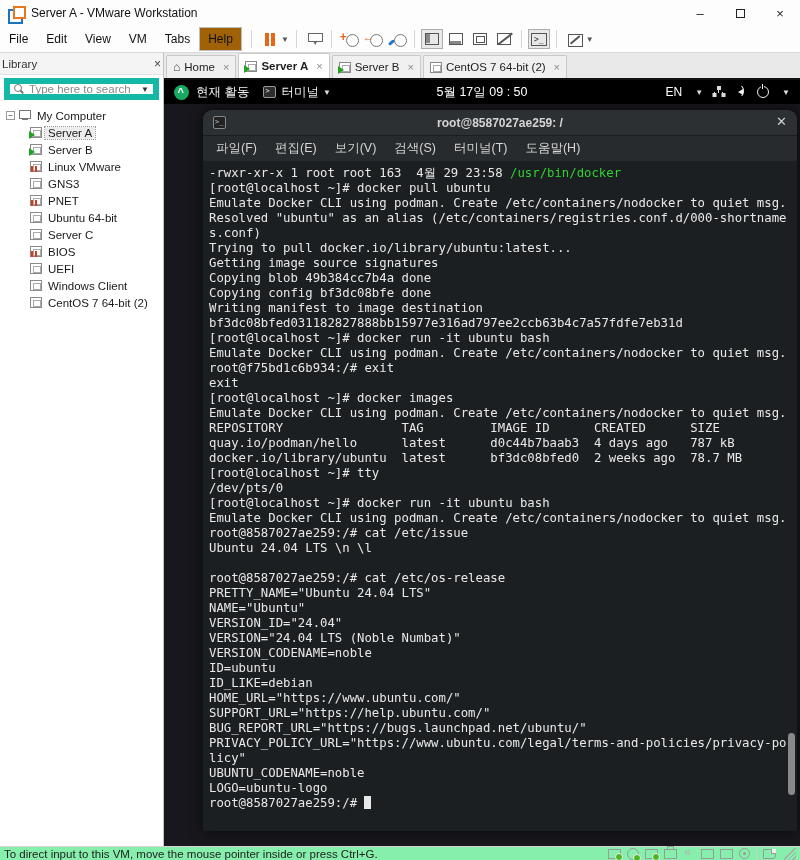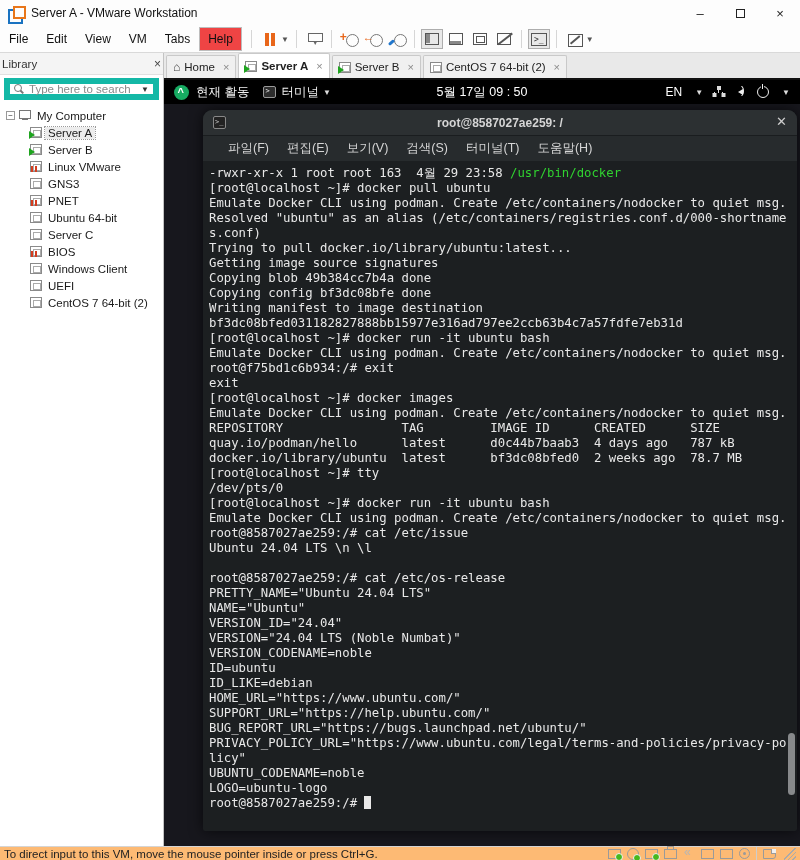--- a/index.html
+++ b/index.html
@@ -13,21 +13,21 @@
   .vmw-logo::before { content:''; position:absolute; left:0; top:3px; width:11px; height:11px; border:2px solid #1a73c1; }
   .vmw-logo::after { content:''; position:absolute; left:5px; top:0; width:9px; height:9px; border:2px solid #e8761a; background:#fdfdfd; }
   .title { font-size:12px; color:#111; }
   .wcontrols { margin-left:auto; display:flex; height:100%; }
   .wbtn { width:40px; height:100%; display:flex; align-items:center; justify-content:center; font-size:13px; color:#222; }
   .maxbox { width:9px; height:9px; border:1px solid #222; }
 
   
   .menurow { height:27px; background:#fdfdfd; border-bottom:1px solid #d9d9d9; display:flex; align-items:center; flex:0 0 auto; }
   .menu-item { padding:4px 8px; font-size:12px; color:#111; border:1px solid transparent; }
-  .menu-item.hl { background:#ef4444; border:1px solid #bdbdbd; }
+  .menu-item.hl { background:#a16207; border:1px solid #bdbdbd; }
   .tsep { width:1px; height:18px; background:#d6d6d6; margin:0 5px; }
   .tb { width:22px; height:20px; display:inline-flex; align-items:center; justify-content:center; position:relative; margin:0 1px; border:1px solid transparent; }
   .tb.pressed { background:#e8e8e8; border:1px solid #adadad; }
   .caret { font-size:8px; color:#555; margin:0 2px 0 0; }
   .tb-pause-button::before, .tb-pause-button::after { content:''; width:4px; height:13px; background:#e8661a; position:absolute; top:3px; }
   .tb-pause-button::before { left:6px; } .tb-pause-button::after { left:12px; }
   .tb-send-ctrl-alt-del::before { content:''; width:13px; height:7px; border:1.5px solid #666; position:absolute; top:3px; left:4px; }
   .tb-send-ctrl-alt-del::after { content:'▼'; font-size:7px; color:#666; position:absolute; top:9px; left:8px; }
   .clockico::before { content:''; width:11px; height:11px; border:1.5px solid #777; border-radius:50%; position:absolute; top:4px; left:7px; }
   .tb-take-snapshot::after { content:'+'; color:#e8661a; font-weight:bold; font-size:12px; position:absolute; left:1px; top:0px; }
@@ -101,29 +101,29 @@
 
   .desktop { flex:1 1 auto; background:#17171d; position:relative; min-height:0; }
 
   
   .termwin { position:absolute; left:39px; top:6px; width:594px; height:721px; background:#1c1f21; border-radius:9px 9px 2px 2px; box-shadow:0 0 14px rgba(0,0,0,.65); display:flex; flex-direction:column; overflow:hidden; }
   .term-titlebar { height:26px; background:#2c3032; position:relative; display:flex; align-items:center; justify-content:center; flex:0 0 auto; border-bottom:1px solid #1a1d1f; }
   .term-title { color:#d5d5d5; font-size:12px; font-weight:bold; }
   .term-ico { position:absolute; left:10px; top:6px; width:13px; height:13px; border:1px solid #888; border-radius:2px; background:#222; }
   .term-ico::before { content:'>_'; position:absolute; left:1px; top:1px; font-size:7px; color:#ccc; font-family:"DejaVu Sans Mono",monospace; }
   .term-close { position:absolute; right:10px; top:4px; color:#cfcfcf; font-size:13px; }
-  .term-menubar { height:25px; background:#272b2d; display:flex; align-items:center; padding-left:16px; flex:0 0 auto; }
+  .term-menubar { height:25px; background:#272b2d; display:flex; align-items:center; padding-left:4px; flex:0 0 auto; }
   .term-menu-item { color:#d6d6d6; font-size:12.5px; padding:0 9px; }
   .term-body { flex:1 1 auto; padding:5px 5px 0 6px; font-family:"DejaVu Sans Mono", monospace; font-size:12.3px; line-height:15px; color:#e8e8e8; white-space:pre; overflow:hidden; position:relative; }
   .tline { height:15px; }
   .cursor { display:inline-block; width:7px; height:13px; background:#e8e8e8; vertical-align:-2px; }
   .term-scrollthumb { position:absolute; right:2px; bottom:36px; width:7px; height:62px; background:#87898b; border-radius:4px; }
 
   
-  .statusbar { height:14px; background:#fdba74; border-top:1px solid #d5d5d5; display:flex; align-items:center; padding:0 4px; flex:0 0 auto; }
+  .statusbar { height:14px; background:#86efac; border-top:1px solid #d5d5d5; display:flex; align-items:center; padding:0 4px; flex:0 0 auto; }
   .sb-msg { font-size:11.5px; color:#222; }
   .devrow { margin-left:auto; display:flex; align-items:center; gap:6px; }
   .dev { width:13px; height:10px; border:1.5px solid #9a9a9a; position:relative; }
   .dev.active::after { content:''; position:absolute; right:-3px; bottom:-3px; width:6px; height:6px; border-radius:50%; background:#47b81e; border:1px solid #f0f0f0; }
   .dev-cd-dvd { border-radius:50%; width:12px; height:12px; }
   .dev-printer::before { content:''; position:absolute; left:2px; top:-4px; width:5px; height:3px; border:1.5px solid #9a9a9a; border-bottom:none; }
   .dev-sound { border:none; width:12px; }
   .dev-sound::before { content:'«'; color:#b5b5b5; font-size:12px; position:absolute; top:-4px; left:1px; }
   .dev-webcam { border-radius:50%; width:11px; height:11px; }
   .dev-webcam::before { content:''; position:absolute; left:2.5px; top:2.5px; width:3px; height:3px; border-radius:50%; background:#9a9a9a; }
@@ -246,26 +246,26 @@
             <span class="tlabel">Server C</span>
           </div>
           <div class="trow">
             <span style="width: 30px; flex: 0 0 auto;"></span>
             <span class="tico suspended"></span>
             <span class="tlabel">BIOS</span>
           </div>
           <div class="trow">
             <span style="width: 30px; flex: 0 0 auto;"></span>
             <span class="tico"></span>
+            <span class="tlabel">UEFI</span>
+          </div>
+          <div class="trow">
+            <span style="width: 30px; flex: 0 0 auto;"></span>
+            <span class="tico"></span>
             <span class="tlabel">Windows Client</span>
-          </div>
-          <div class="trow">
-            <span style="width: 30px; flex: 0 0 auto;"></span>
-            <span class="tico"></span>
-            <span class="tlabel">UEFI</span>
           </div>
           <div class="trow">
             <span style="width: 30px; flex: 0 0 auto;"></span>
             <span class="tico"></span>
             <span class="tlabel">CentOS 7 64-bit (2)</span>
           </div>
         </div>
     </div>
 
     <div class="rightcol">

